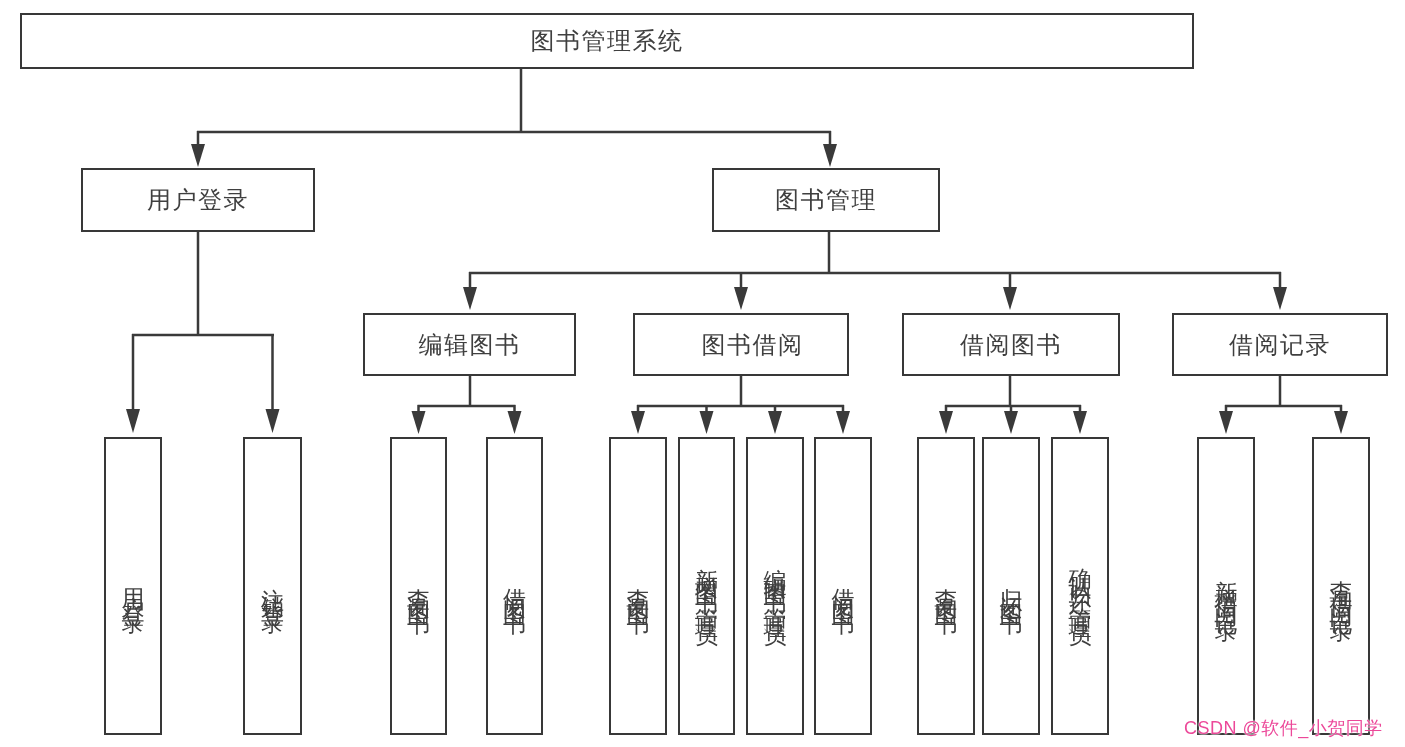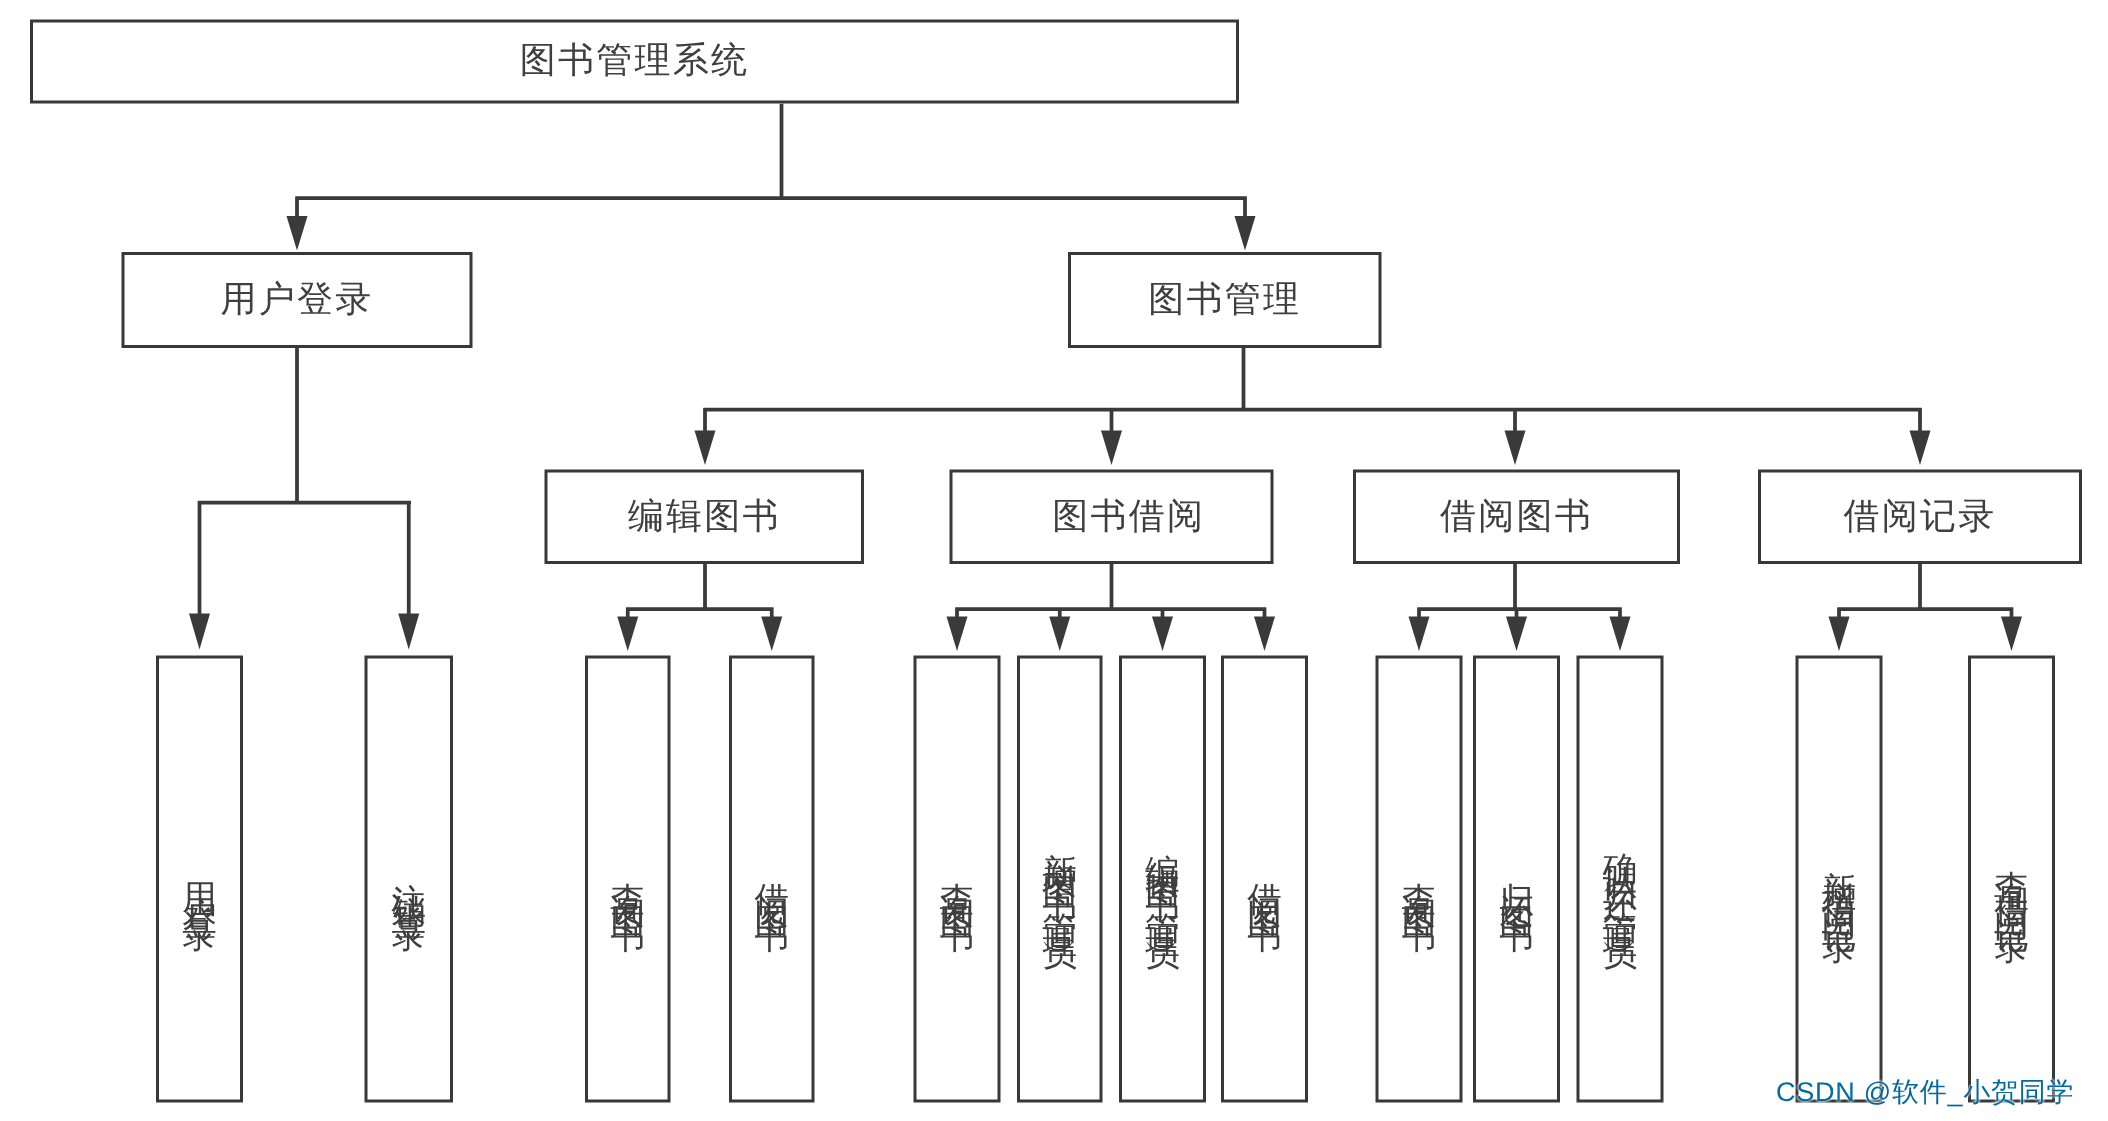--- a/index.html
+++ b/index.html
@@ -37,21 +37,21 @@
     letter-spacing:8px;
     line-height:1;
     white-space:nowrap;
     color:#3f3f3f;
   }
   .watermark{
     position:absolute;
     left:1184px;top:716px;
     font-size:18px;
     letter-spacing:0.5px;
-    color:#0369a1;
+    color:#ec4899;
     text-shadow:0 0 2px #ffffff,0 0 2px #ffffff;
     z-index:2;
     white-space:nowrap;
   }
   svg line, svg path{stroke:#3a3a3a;stroke-width:2.5;fill:none;}
   svg polygon{fill:#3a3a3a;stroke:none;}
 </style>
 </head>
 <body>
 
@@ -100,28 +100,28 @@
       <polygon points="1073,411 1087,411 1080,434"></polygon>
     </g>
 
     <g>
       <path d="M1280,376 V406 M1225,406 H1342 M1226,405 V414 M1341,405 V414"></path>
       <polygon points="1219,411 1233,411 1226,434"></polygon>
       <polygon points="1334,411 1348,411 1341,434"></polygon>
     </g>
   </svg>
 
-  <div class="node" style="left:20px;top:13px;width:806px;height:56px;">
+  <div class="node" style="left:20px;top:13px;width:1174px;height:56px;">
     <span class="hlabel">图书管理系统</span>
   </div>
 
   <div class="node" style="left:81px;top:168px;width:234px;height:64px;">
     <span class="hlabel">用户登录</span>
   </div>
-  <div class="node" style="left:712px;top:168px;width:209px;height:64px;">
+  <div class="node" style="left:712px;top:168px;width:228px;height:64px;">
     <span class="hlabel">图书管理</span>
   </div>
 
   <div class="node" style="left:363px;top:313px;width:213px;height:63px;">
     <span class="hlabel">编辑图书</span>
   </div>
   <div class="node" style="left:633px;top:313px;width:216px;height:63px;padding-left:23px;">
     <span class="hlabel">图书借阅</span>
   </div>
   <div class="node" style="left:902px;top:313px;width:218px;height:63px;">

